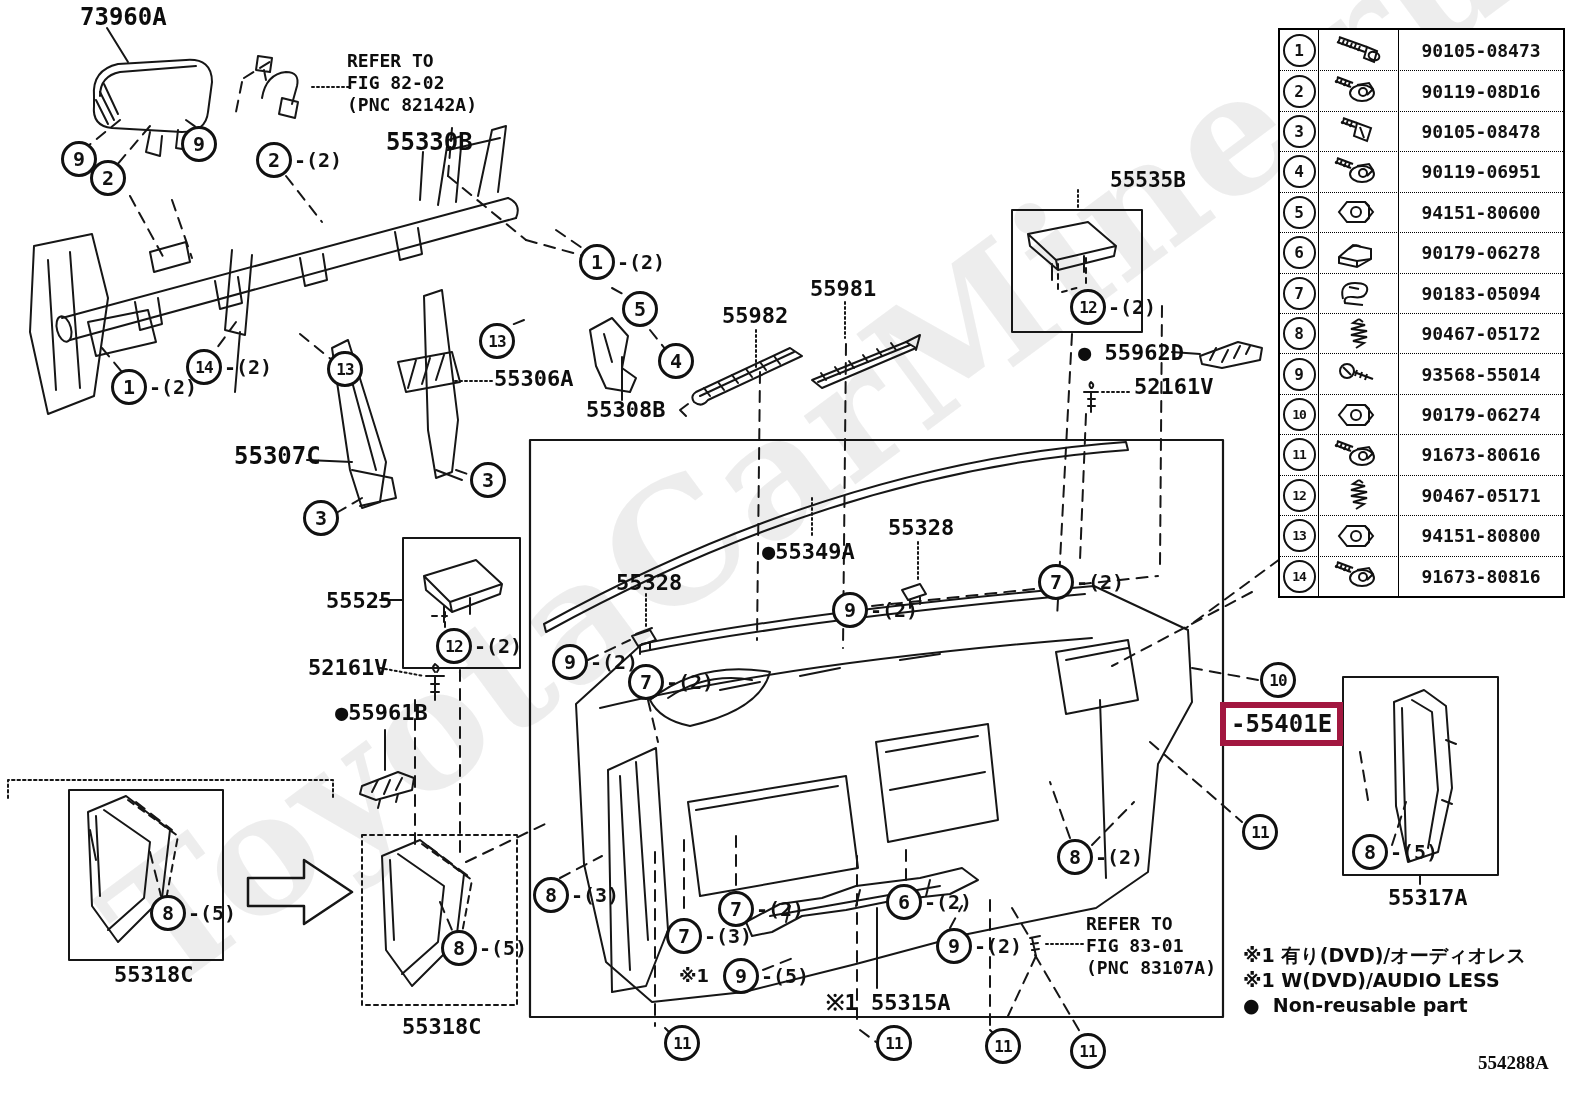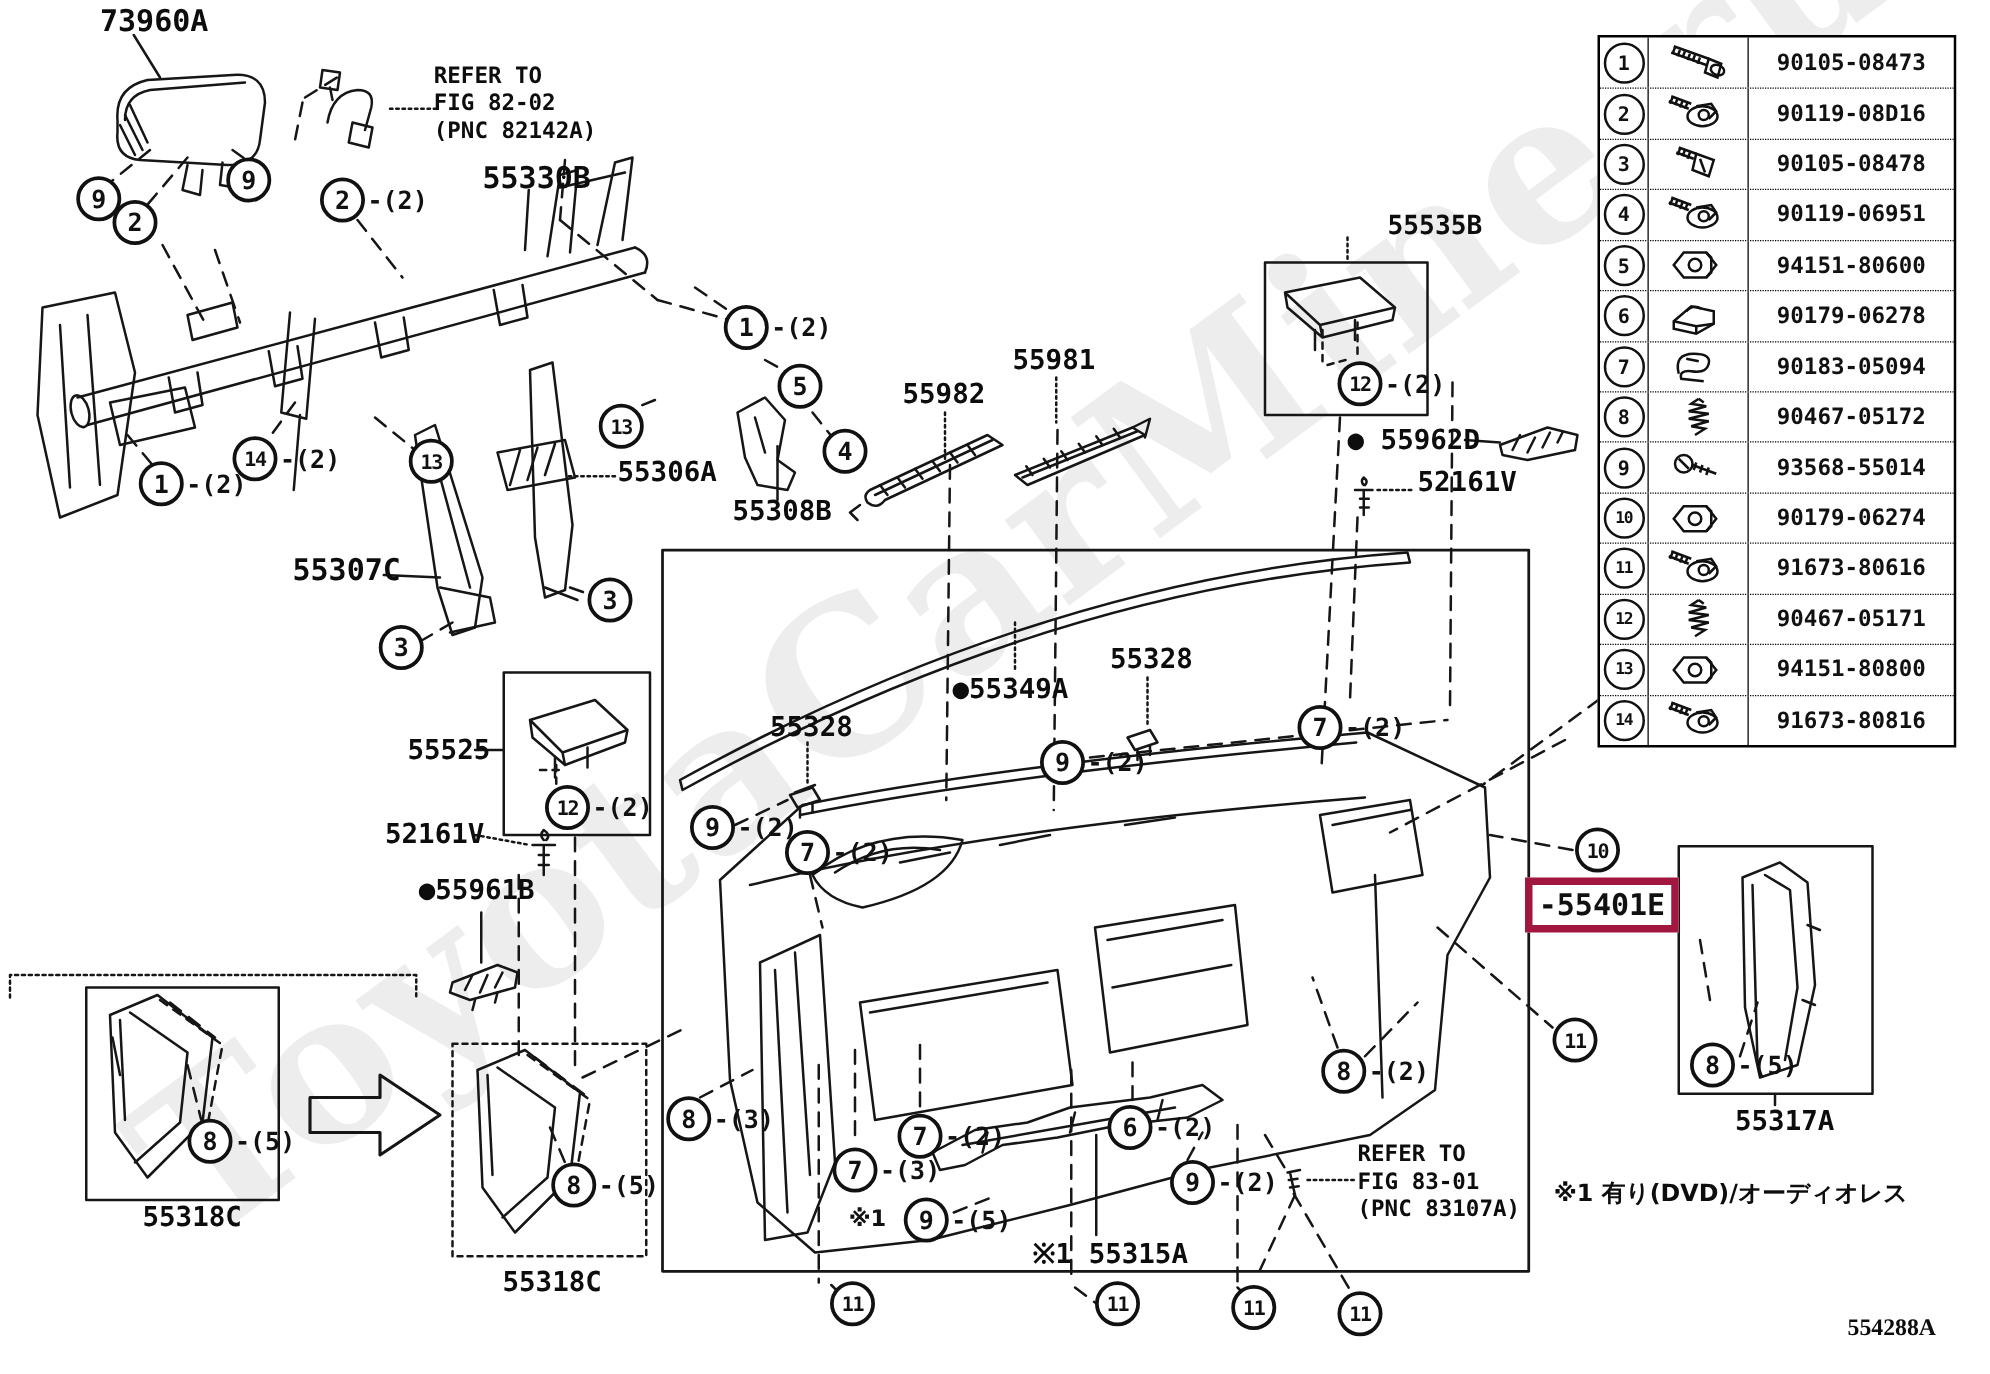--- a/index.html
+++ b/index.html
@@ -531,21 +531,21 @@
       <div class="plabel" style="left: 762px; top: 539px; font-size: 22px;"><span class="ln">●55349A</span></div>
       <div class="plabel" style="left: 616px; top: 570px; font-size: 22px;"><span class="ln">55328</span></div>
       <div class="plabel" style="left: 888px; top: 515px; font-size: 22px;"><span class="ln">55328</span></div>
       <div class="plabel" style="left: 1086px; top: 168px; font-size: 21px; margin-left: 24px;"><span class="ln">55535B</span></div>
       <div class="plabel" style="left: 1078px; top: 340px; font-size: 22px;"><span class="ln">● 55962D</span></div>
       <div class="plabel" style="left: 1134px; top: 374px; font-size: 22px;"><span class="ln">52161V</span></div>
       <div class="plabel" style="left: 1388px; top: 885px; font-size: 22px;"><span class="ln">55317A</span></div>
       <div class="plabel" style="left: 826px; top: 986px; font-size: 22px;"><span class="ln">※1 55315A</span></div>
       <div class="plabel" style="left: 1086px; top: 913px; font-size: 18px; line-height: 22px;"><span class="ln">REFER TO</span><span class="ln">FIG 83-01</span><span class="ln">(PNC 83107A)</span></div>
       <div class="plabel jp" style="left: 10px; top: 716px; font-size: 19px; line-height: 30px;"></div>
-      <div class="plabel jp" style="left: 1243px; top: 943px; font-size: 19px; line-height: 25px;"><span class="ln">※1 有り(DVD)/オーディオレス</span></div>
+      <div class="plabel jp" style="left: 1243px; top: 943px; font-size: 19px; line-height: 25px;"><span class="ln">※1 有り(DVD)/オーディオレス</span><span class="ln">※1 W(DVD)/AUDIO LESS</span><span class="ln">●  Non-reusable part</span></div>
       <div class="plabel" style="left: 1478px; top: 1052px; font-size: 19px; font-family: Liberation Serif, serif;"><span class="ln">554288A</span></div>
     </div>
   <div id="callouts-layer">
       <div class="callout" style="left: 61px; top: 141px;">9</div>
       <div class="callout" style="left: 90px; top: 160px;">2</div>
       <div class="callout" style="left: 181px; top: 126px;">9</div>
       <div class="callout" style="left: 256px; top: 142px;">2</div>
       <div class="cotext" style="left: 294px; top: 148px;">-(2)</div>
       <div class="callout" style="left: 111px; top: 369px;">1</div>
       <div class="cotext" style="left: 149px; top: 375px;">-(2)</div>

